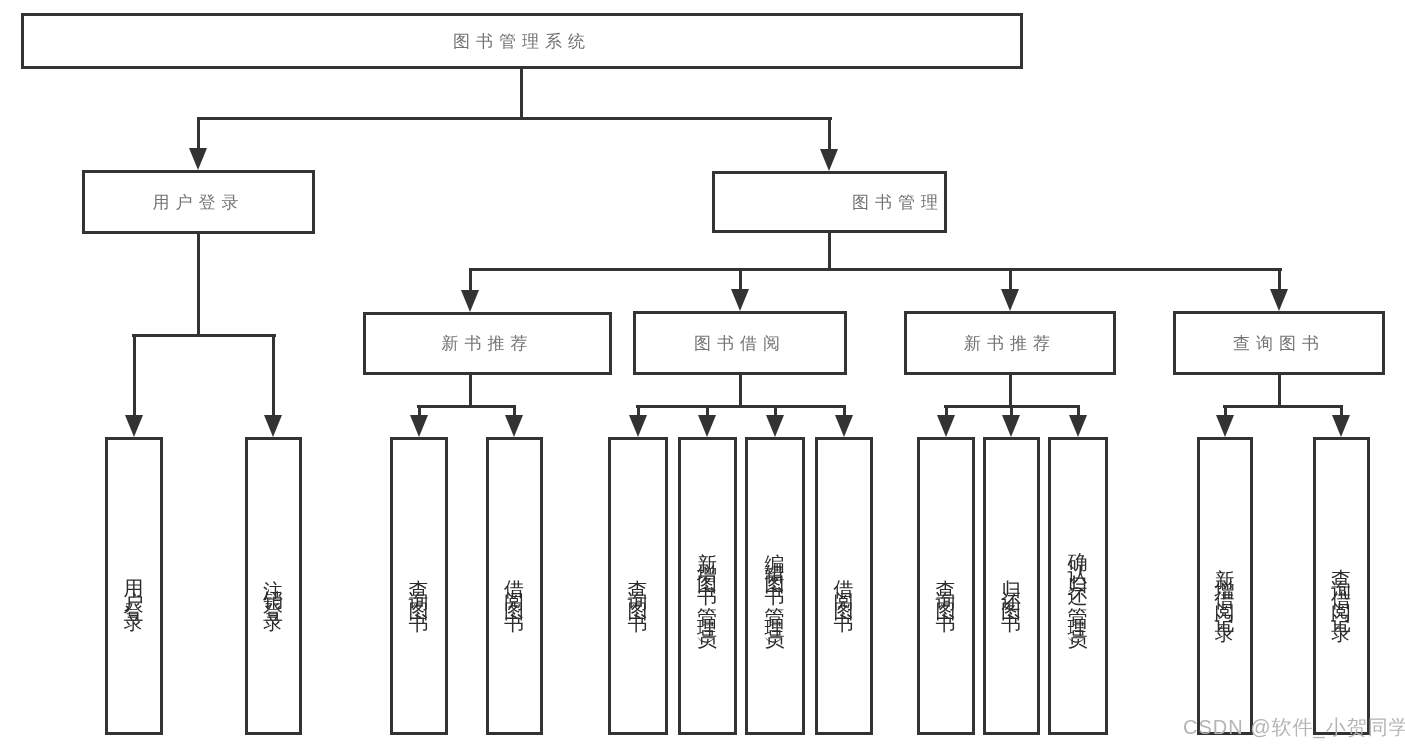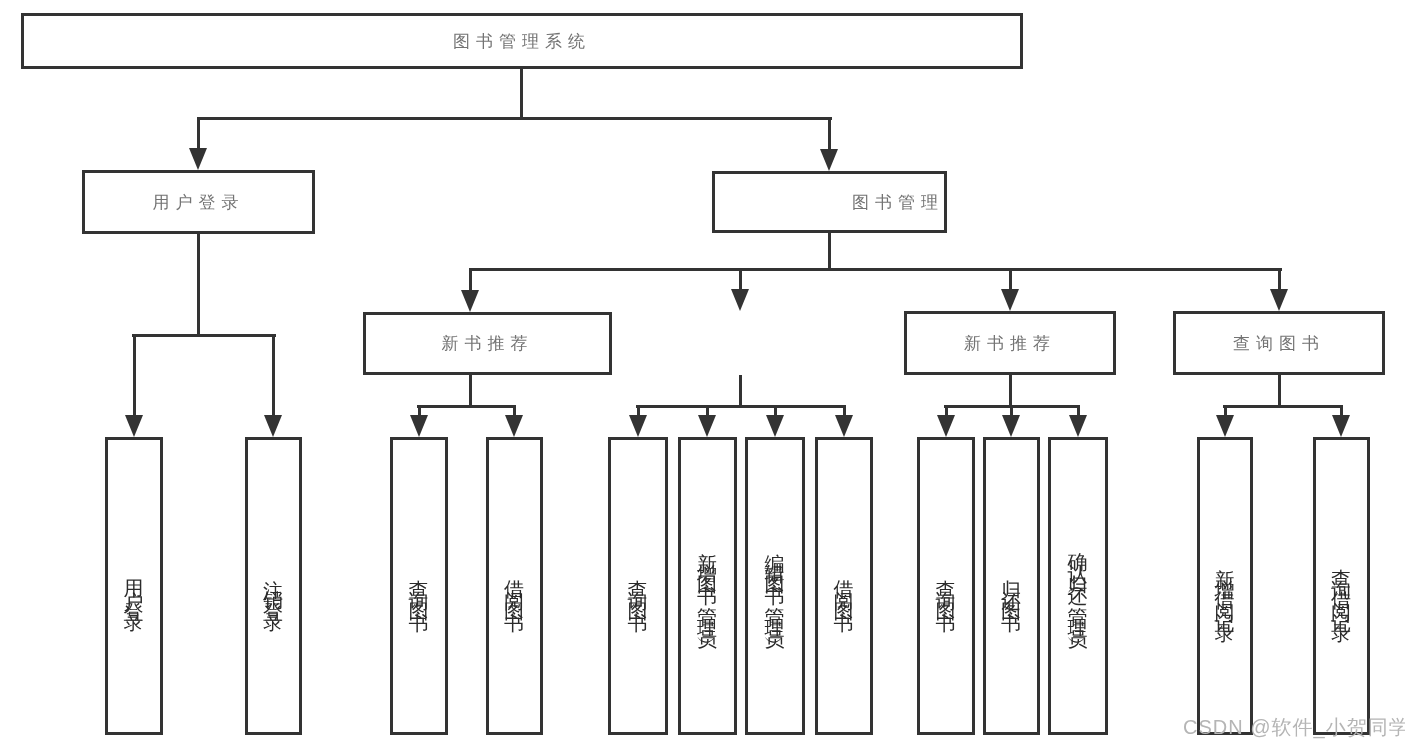--- a/index.html
+++ b/index.html
@@ -45,20 +45,23 @@
   </div>
 
   <div class="box" style="left:712px;top:171px;width:235px;height:62px;justify-content:flex-end;">
     <span class="lbl">图书管理</span>
   </div>
 
   <div class="box" style="left:363px;top:312px;width:249px;height:63px;">
     <span class="lbl">新书推荐</span>
   </div>
 
+  <div class="box" style="left:633px;top:311px;width:214px;height:64px;">
+    <span class="lbl">图书借阅</span>
+  </div>
 
   <div class="box" style="left:904px;top:311px;width:212px;height:64px;">
     <span class="lbl">新书推荐</span>
   </div>
 
   <div class="box" style="left:1173px;top:311px;width:212px;height:64px;">
     <span class="lbl">查询图书</span>
   </div>
 
   <div class="vbox" style="left:105px;width:58px;">

